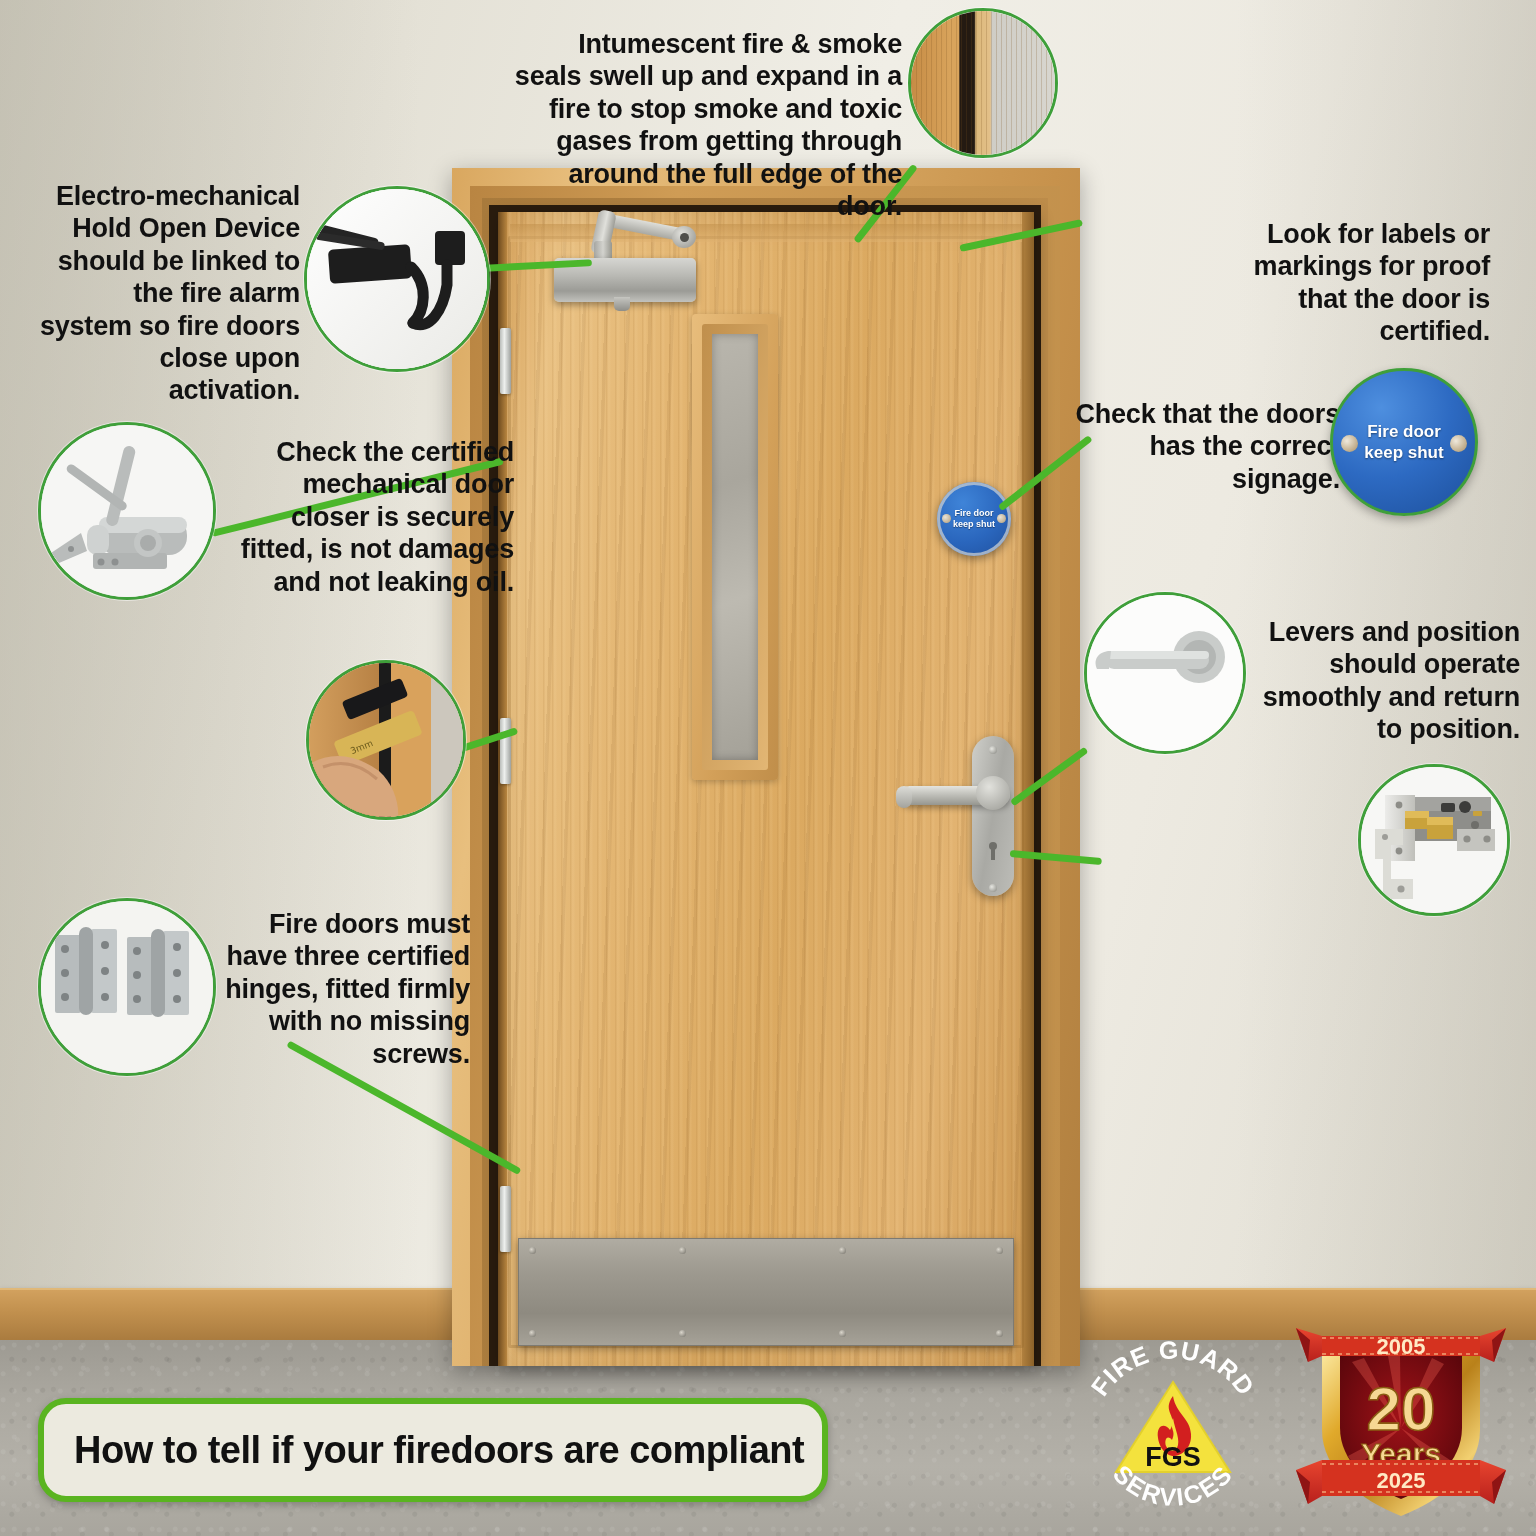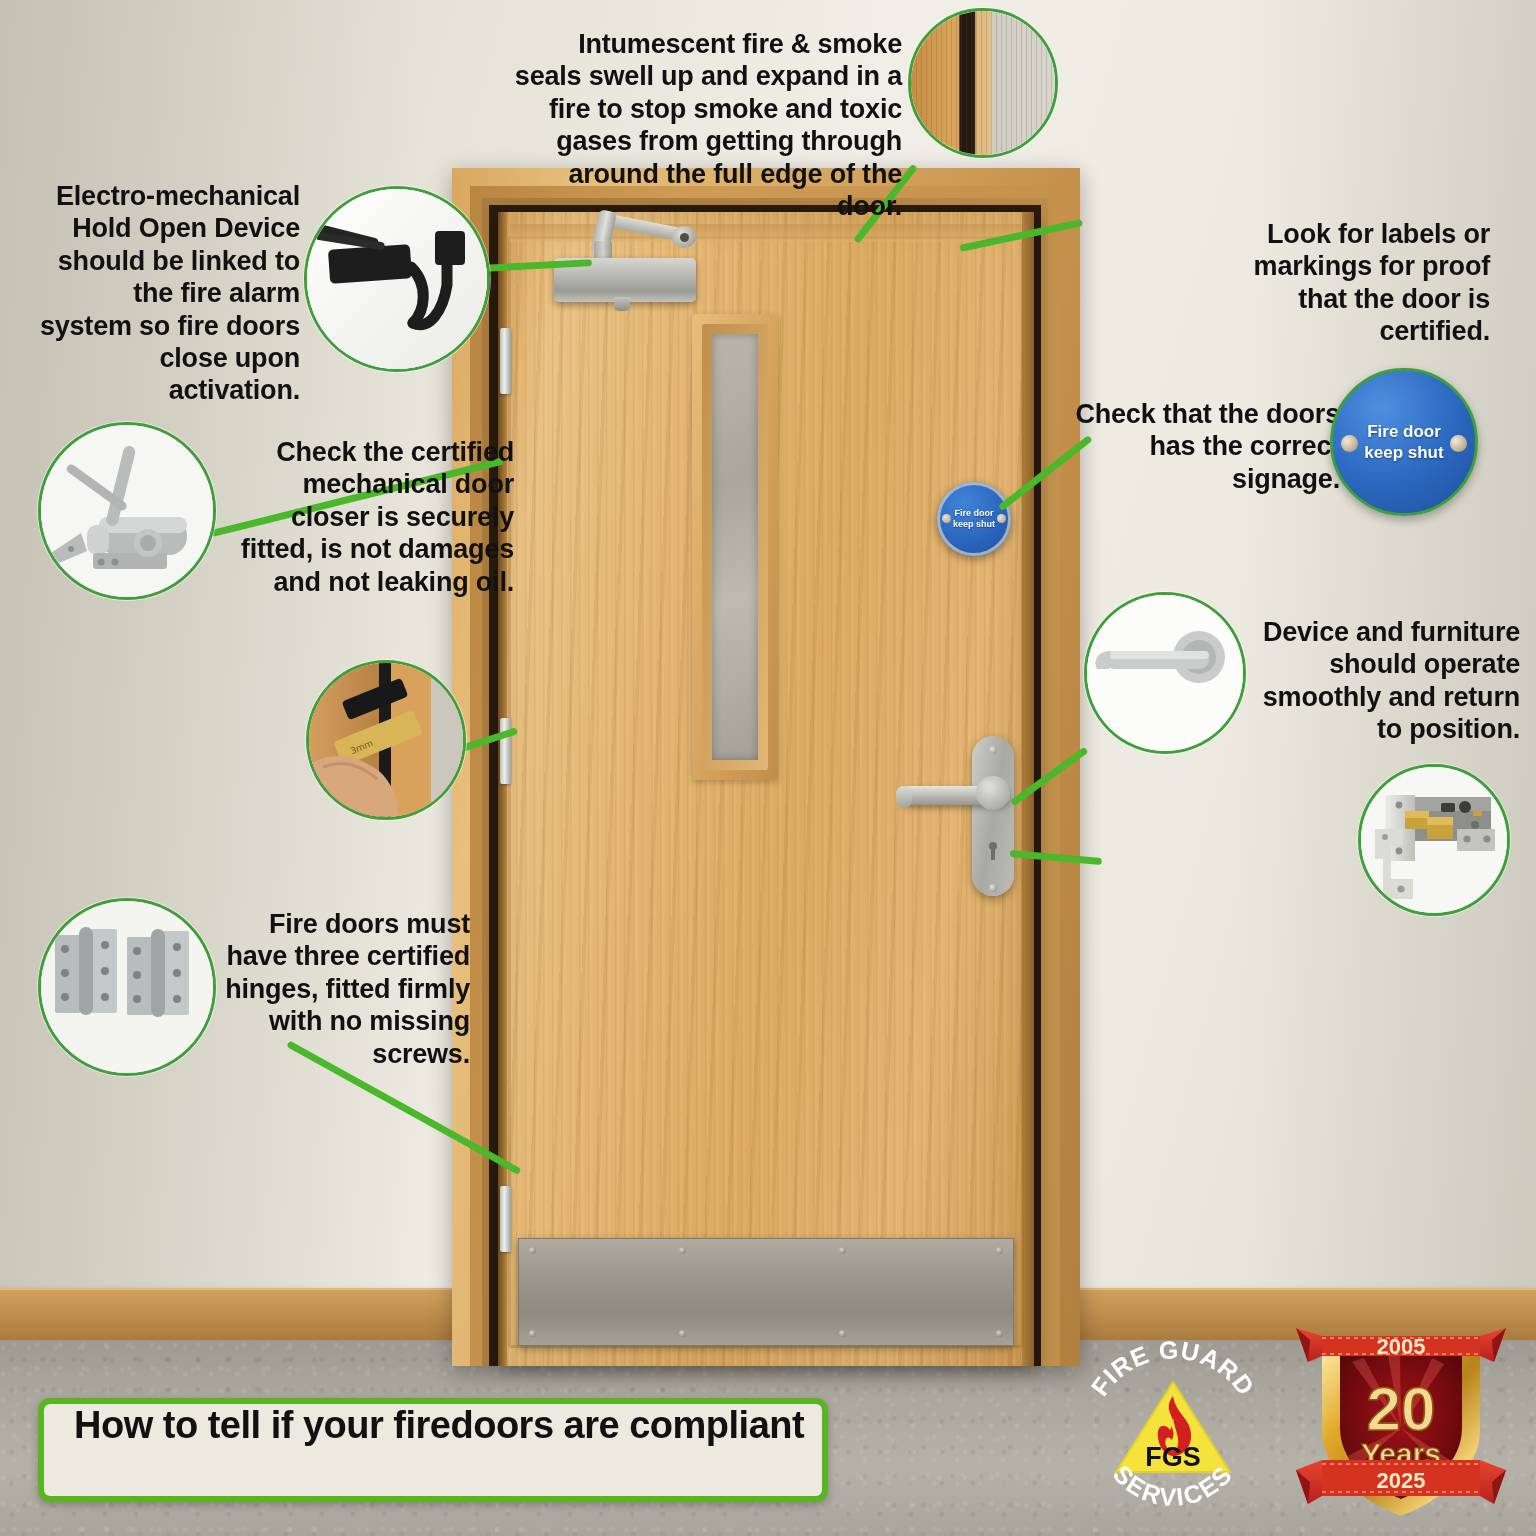--- a/index.html
+++ b/index.html
@@ -296,22 +296,22 @@
     background:radial-gradient(circle at 35% 35%,#efe9dc,#a98f63);
     top:64px;
   }
   .bigsign .scr.l{ left:8px; } .bigsign .scr.r{ right:8px; }
 
   
   .banner{
     position:absolute; left:38px; top:1398px; width:790px; height:104px;
     background:#eceadf;
     border:6px solid #5ab420;
-    border-radius:12px;
-    display:flex; align-items:flex-start;
+    border-radius:28px;
+    display:flex; align-items:center;
     box-shadow:0 3px 8px rgba(0,0,0,.25);
   }
   .banner span{
     margin-left:30px; font-size:38px; font-weight:bold; color:#111; letter-spacing:-.5px;
   }
 
   
   .fgs{ position:absolute; left:1078px; top:1330px; width:190px; height:200px; }
   .fgs svg{ width:190px; height:200px; display:block; }
   .anniv{ position:absolute; left:1292px; top:1318px; width:218px; height:210px; }
@@ -521,21 +521,21 @@
       <svg viewBox="0 0 162 162" width="162" height="162">
         <rect width="162" height="162" fill="#fcfcfb"></rect>
         <circle cx="112" cy="62" r="26" fill="#c9ccca"></circle>
         <circle cx="112" cy="62" r="17" fill="#b3b6b4"></circle>
         <rect x="18" y="56" width="104" height="18" rx="9" fill="#c9ccca"></rect>
         <rect x="18" y="56" width="104" height="8" rx="4" fill="#dfe2e0"></rect>
         <path d="M24 56 C10 56 6 66 10 74 L22 74 Z" fill="#c9ccca"></path>
       </svg>
     </div>
   </div>
-  <div class="txt t-lg" style="left:1248px;top:616px;width:272px;">Device and furniture should operate smoothly and return to position.</div>
+  <div class="txt t-lg" style="left:1248px;top:616px;width:272px;">Levers and position should operate smoothly and return to position.</div>
 
   <div class="circ inner-white" style="left:1358px;top:764px;width:152px;height:152px;">
     <div class="art">
       <svg viewBox="0 0 152 152" width="152" height="152">
         <rect width="152" height="152" fill="#f7f7f5"></rect>
         <rect x="52" y="30" width="78" height="44" fill="#8e8e8a"></rect>
         <rect x="52" y="30" width="78" height="14" fill="#a3a39f"></rect>
         <rect x="24" y="28" width="30" height="66" fill="#cfcfc9"></rect>
         <rect x="24" y="28" width="30" height="66" fill="url(#mg)" opacity=".6"></rect>
         <defs>

